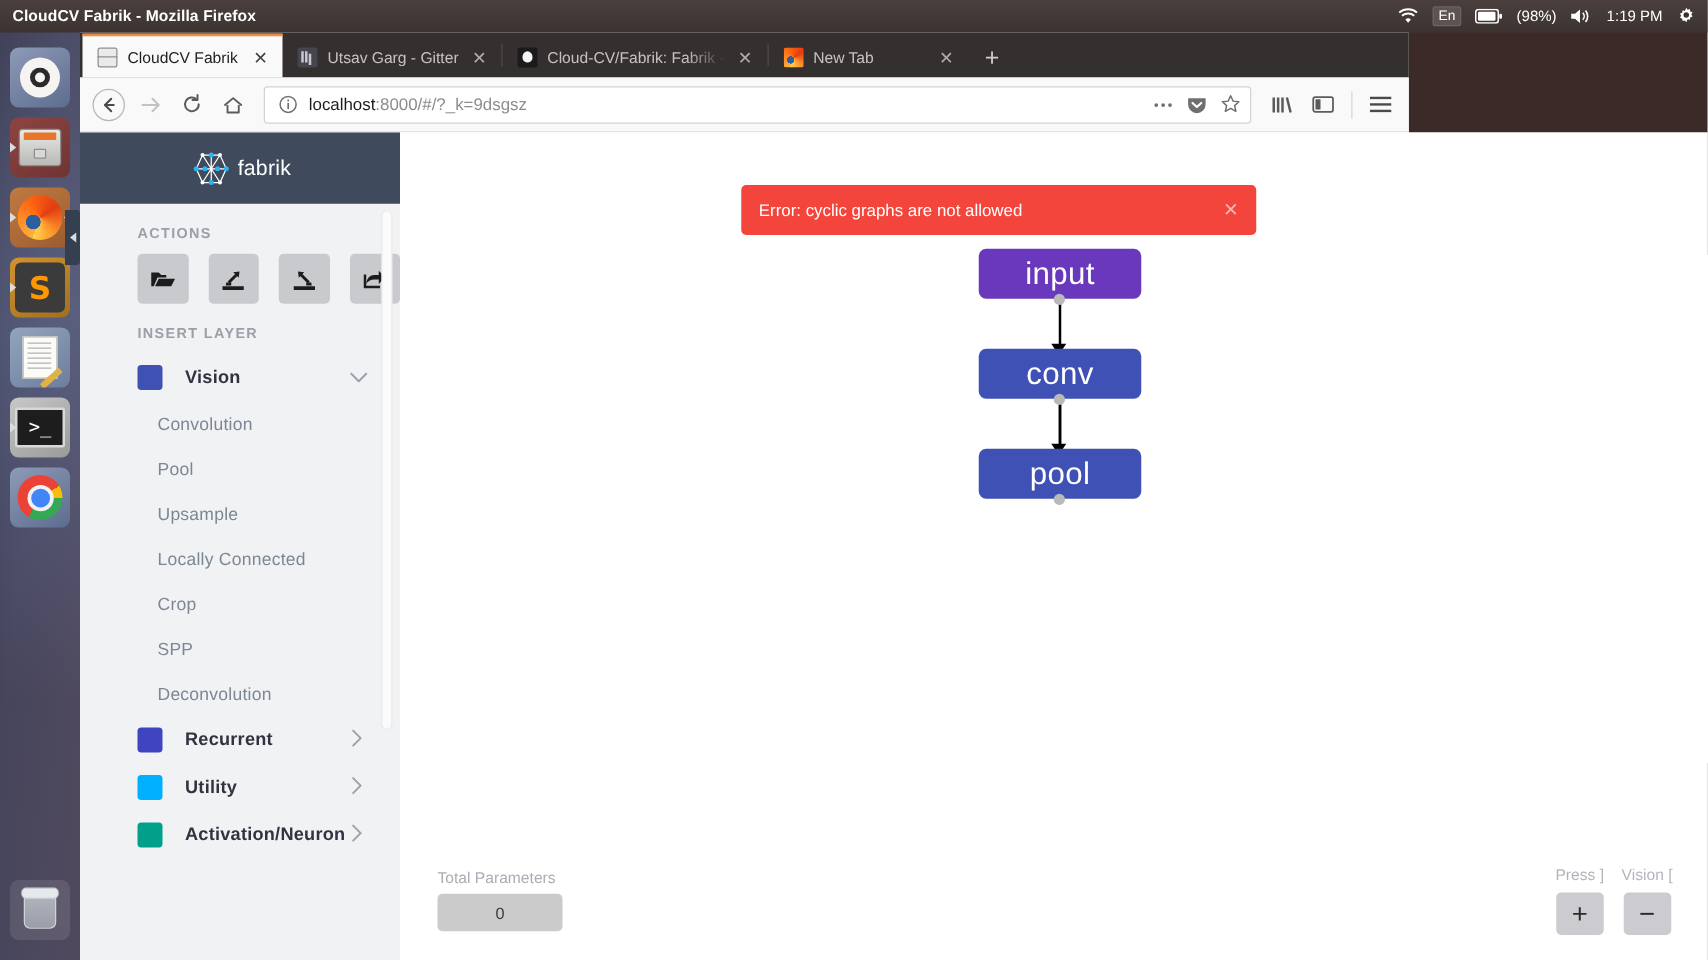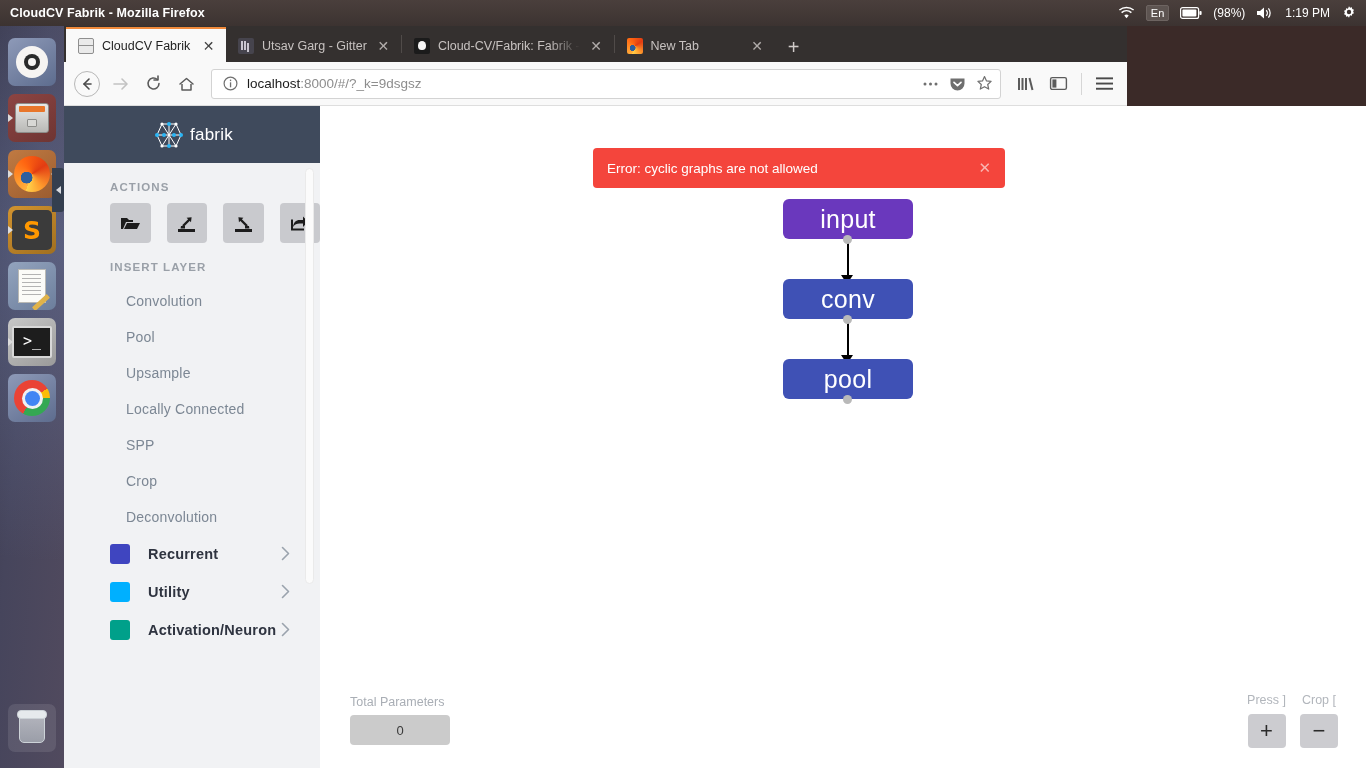--- a/index.html
+++ b/index.html
@@ -452,26 +452,35 @@
           <svg width="19" height="18" viewBox="0 0 19 18">
               <path d="M13 2.5V6H9.5C6 6 3.5 8.5 3 13c1.8-2.6 3.8-3.4 6.5-3.4H13v3.5l5-5.3z" fill="#1c1c1c"></path>
               <path d="M2 5.5v10h12" stroke="#1c1c1c" stroke-width="2" fill="none"></path>
             </svg>
         </div>
       </div>
 
       <div class="sec-title">INSERT LAYER</div>
 
 
+      <div class="layer-group">
+        <span class="swatch" style="background:#3f51b5"></span>
+        <span class="layer-name">Vision</span>
+        <span class="chev down">
+          <svg width="9" height="15" viewBox="0 0 9 15">
+              <path d="M1.5 1.5l6 6-6 6" stroke="#9aa3ad" stroke-width="1.6" fill="none" stroke-linecap="round" stroke-linejoin="round"></path>
+            </svg>
+        </span>
+      </div>
       <div class="sub-item">Convolution</div>
       <div class="sub-item">Pool</div>
       <div class="sub-item">Upsample</div>
       <div class="sub-item">Locally Connected</div>
+      <div class="sub-item">Crop</div>
       <div class="sub-item">SPP</div>
-      <div class="sub-item">Crop</div>
       <div class="sub-item">Deconvolution</div>
 
       <div class="layer-group">
         <span class="swatch" style="background:#3f45c0"></span>
         <span class="layer-name">Recurrent</span>
         <span class="chev">
           <svg width="9" height="15" viewBox="0 0 9 15">
               <path d="M1.5 1.5l6 6-6 6" stroke="#9aa3ad" stroke-width="1.6" fill="none" stroke-linecap="round" stroke-linejoin="round"></path>
             </svg>
         </span>
@@ -535,20 +544,20 @@
         <div id="params-label">Total Parameters</div>
         <div id="params-box">0</div>
       </div>
 
       <div id="zoom-ctrls">
         <div class="zoom-col">
           <span class="zoom-hint">Press ]</span>
           <span class="zoom-btn">+</span>
         </div>
         <div class="zoom-col">
-          <span class="zoom-hint">Crop [</span>
+          <span class="zoom-hint">Vision [</span>
           <span class="zoom-btn">−</span>
         </div>
       </div>
 
     </div>
   </div>
 </div>
 
 </body></html>

